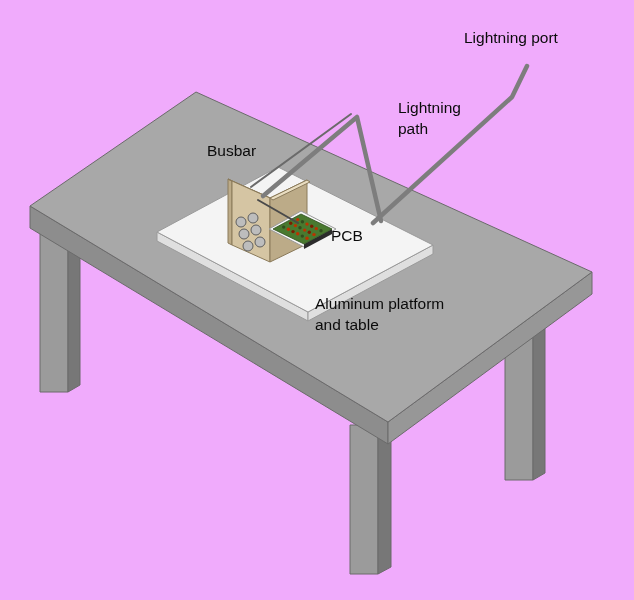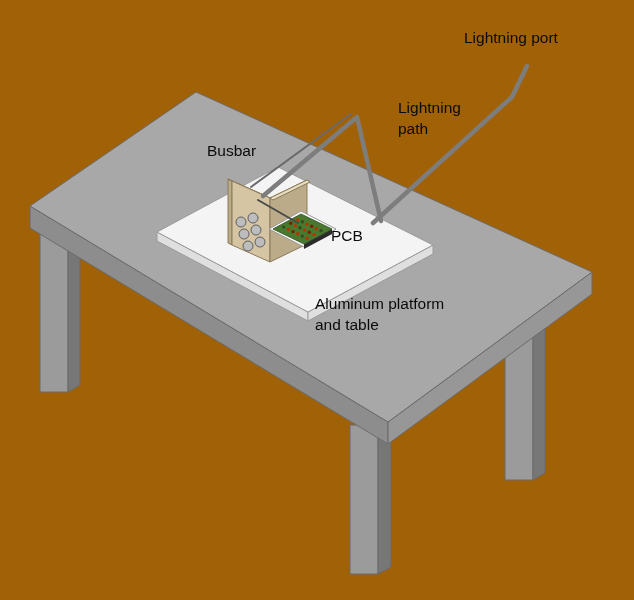--- a/index.html
+++ b/index.html
@@ -1,16 +1,16 @@
 <!DOCTYPE html>
 <html><head>
 <meta charset="utf-8">
 <style>
   html,body{margin:0;padding:0;background:#ffffff;}
-  .canvas{position:relative;width:634px;height:600px;background:#a16207;overflow:hidden;
+  .canvas{position:relative;width:634px;height:600px;background:#f0abfc;overflow:hidden;
           font-family:"Liberation Sans", sans-serif;text-decoration:underline;}
   svg{display:block;}
   .outlined{stroke:#6b6b6b;stroke-width:1;}
   .soft{stroke:#9a9a9a;stroke-width:1;}
   .busline{stroke:#8a7a5a;stroke-width:1;}
   text.label{font:15.5px "Liberation Sans", sans-serif;fill:#0b0b0b;}
 </style>
 </head>
 <body>
 

